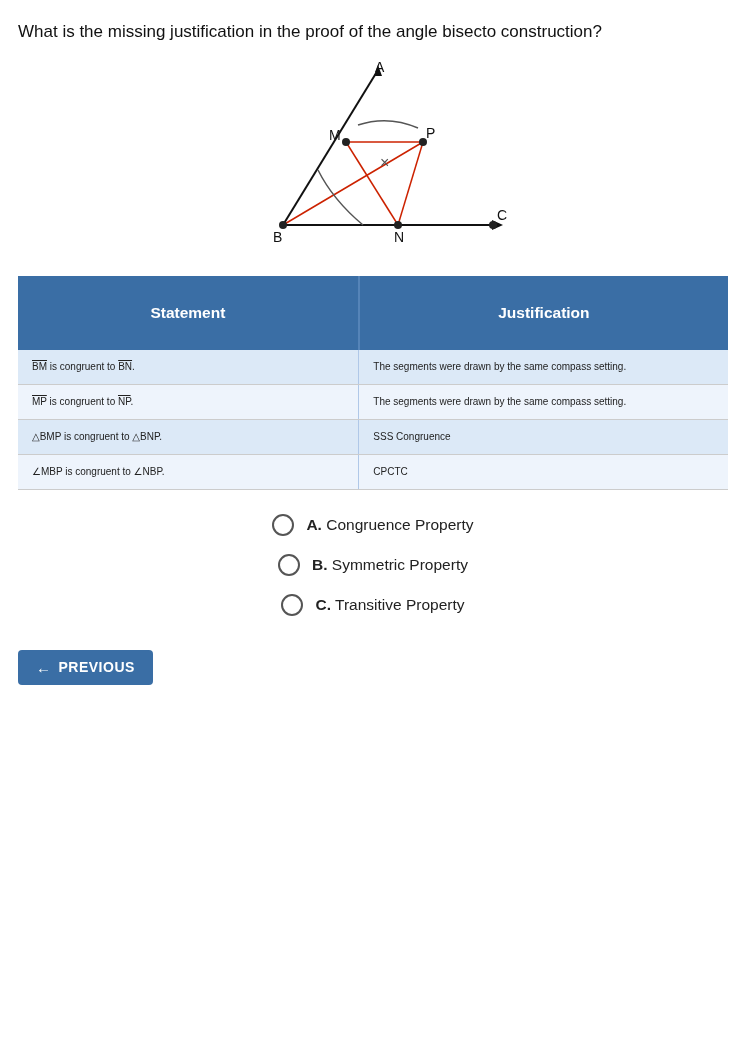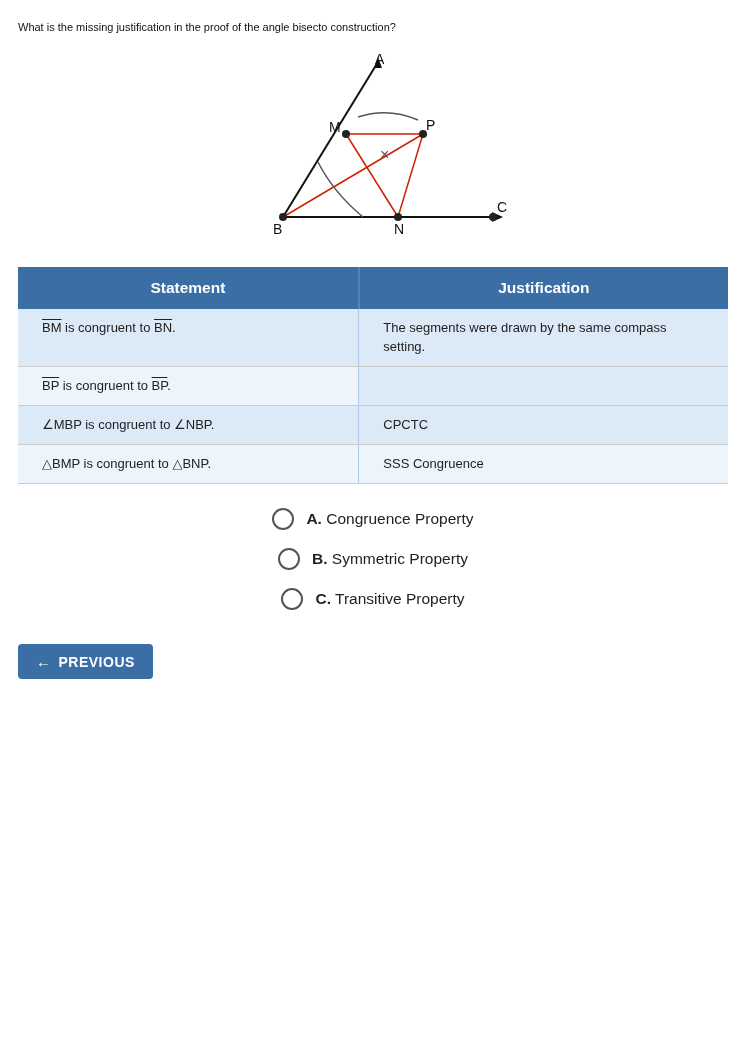--- a/index.html
+++ b/index.html
@@ -6,21 +6,21 @@
     body {
       font-family: Arial, sans-serif;
       background: #fff;
       width: 746px;
       min-height: 1039px;
       padding: 20px 18px 20px 18px;
       color: #222;
       font-size: 15px;
     }
     .question-text {
-      font-size: 11px;
+      font-size: 17px;
       line-height: 1.4;
       margin-bottom: 14px;
       color: #111;
     }
     .diagram-container {
       display: flex;
       justify-content: center;
       align-items: center;
       margin-bottom: 18px;
       width: 100%;
@@ -29,30 +29,30 @@
     .proof-table {
       width: 100%;
       border-collapse: collapse;
       margin-bottom: 24px;
     }
     .proof-table th {
       background: #3a6ea5;
       color: #fff;
       font-weight: bold;
       font-size: 15.5px;
-      padding: 12px 16px;
+      padding: 28px 16px;
       text-align: center;
     }
     .proof-table th:first-child {
       border-right: 2px solid #5584b8;
     }
     .proof-table td {
-      padding: 10px 24px;
+      padding: 10px 14px;
       vertical-align: top;
-      font-size: 13px;
+      font-size: 10px;
       line-height: 1.4;
       border-bottom: 1px solid #ccc;
     }
     .proof-table tr:nth-child(odd) td {
       background: #dce9f7;
     }
     .proof-table tr:nth-child(even) td {
       background: #eef4fc;
     }
     .proof-table td:first-child {
@@ -172,34 +172,34 @@
       <th>Justification</th>
     </tr>
   </thead>
   <tbody>
 
     <tr>
       <td><span class="overline">BM</span> is congruent to <span class="overline">BN</span>.</td>
       <td>The segments were drawn by the same compass setting.</td>
     </tr>
 
-
-    <tr>
-      <td><span class="overline">BP</span> is congruent to <span class="overline">BP</span>.</td>
-      <td style="background:#dce9f7;"></td>
+    <tr>
+      <td><span class="overline">MP</span> is congruent to <span class="overline">NP</span>.</td>
+      <td>The segments were drawn by the same compass setting.</td>
+    </tr>
+
+
+    <tr>
+      <td>△BMP is congruent to △BNP.</td>
+      <td>SSS Congruence</td>
     </tr>
 
     <tr>
       <td>∠MBP is congruent to ∠NBP.</td>
       <td>CPCTC</td>
-    </tr>
-
-    <tr>
-      <td>△BMP is congruent to △BNP.</td>
-      <td>SSS Congruence</td>
     </tr>
 
   </tbody>
 </table>
 
 
 <div class="answer-section">
   <div class="answer-option">
     <span class="radio-circle"></span>
     <span class="answer-label"><strong>A.</strong> Congruence Property</span>

